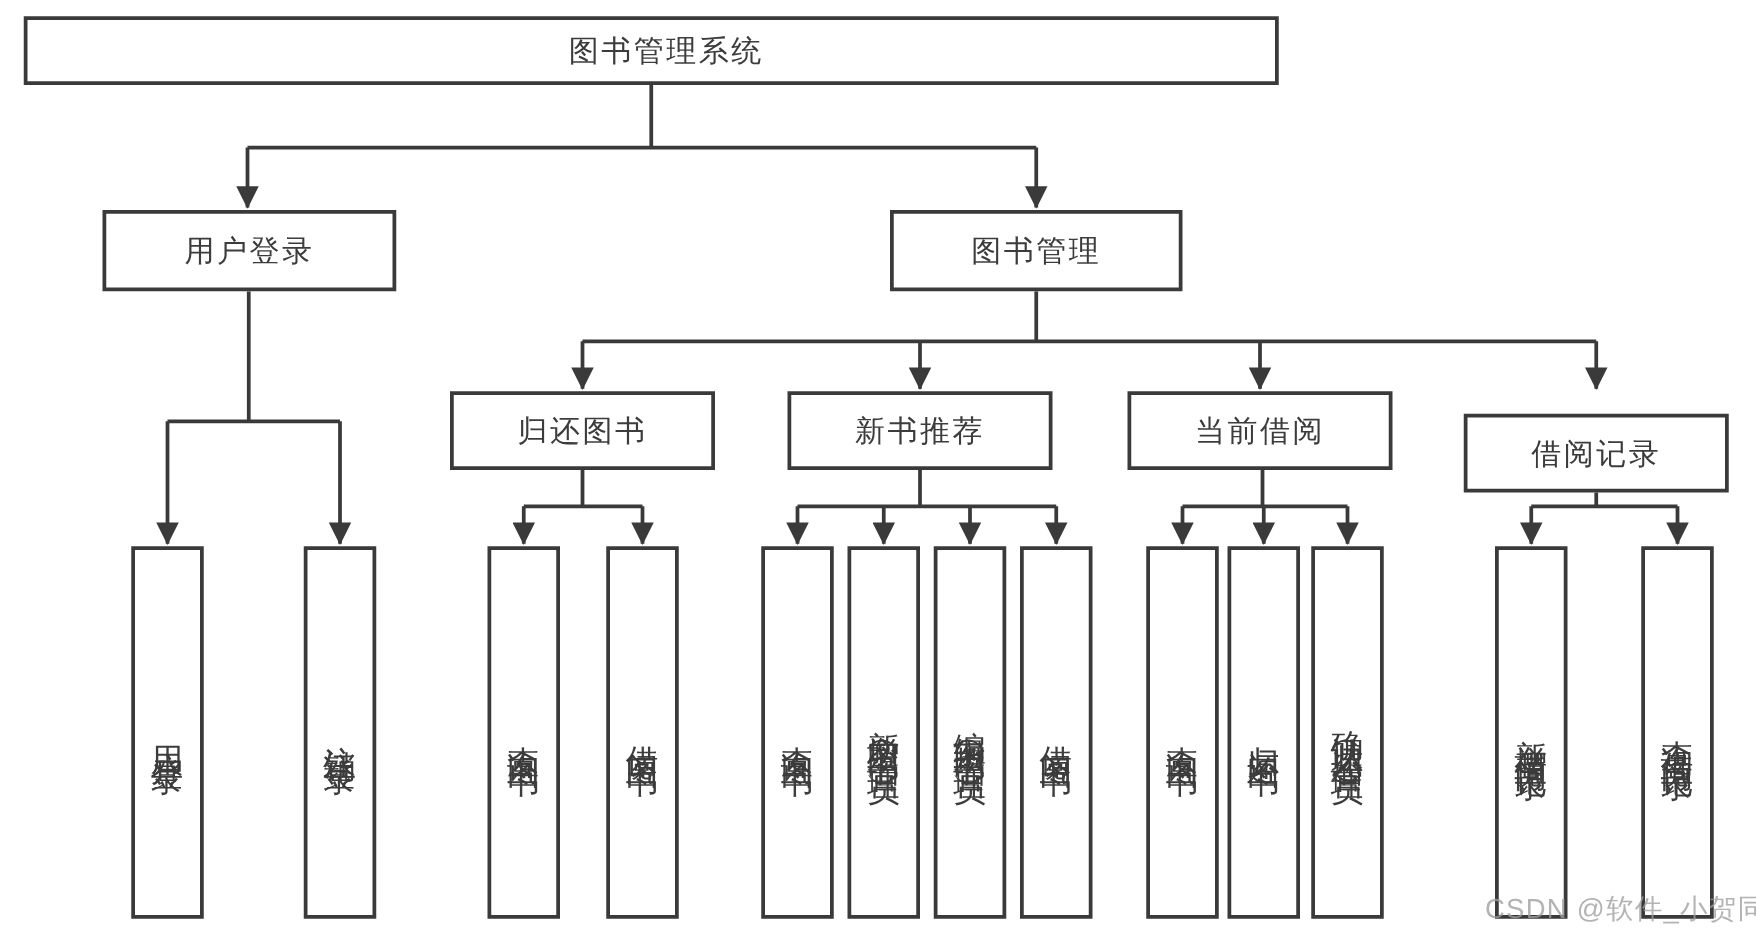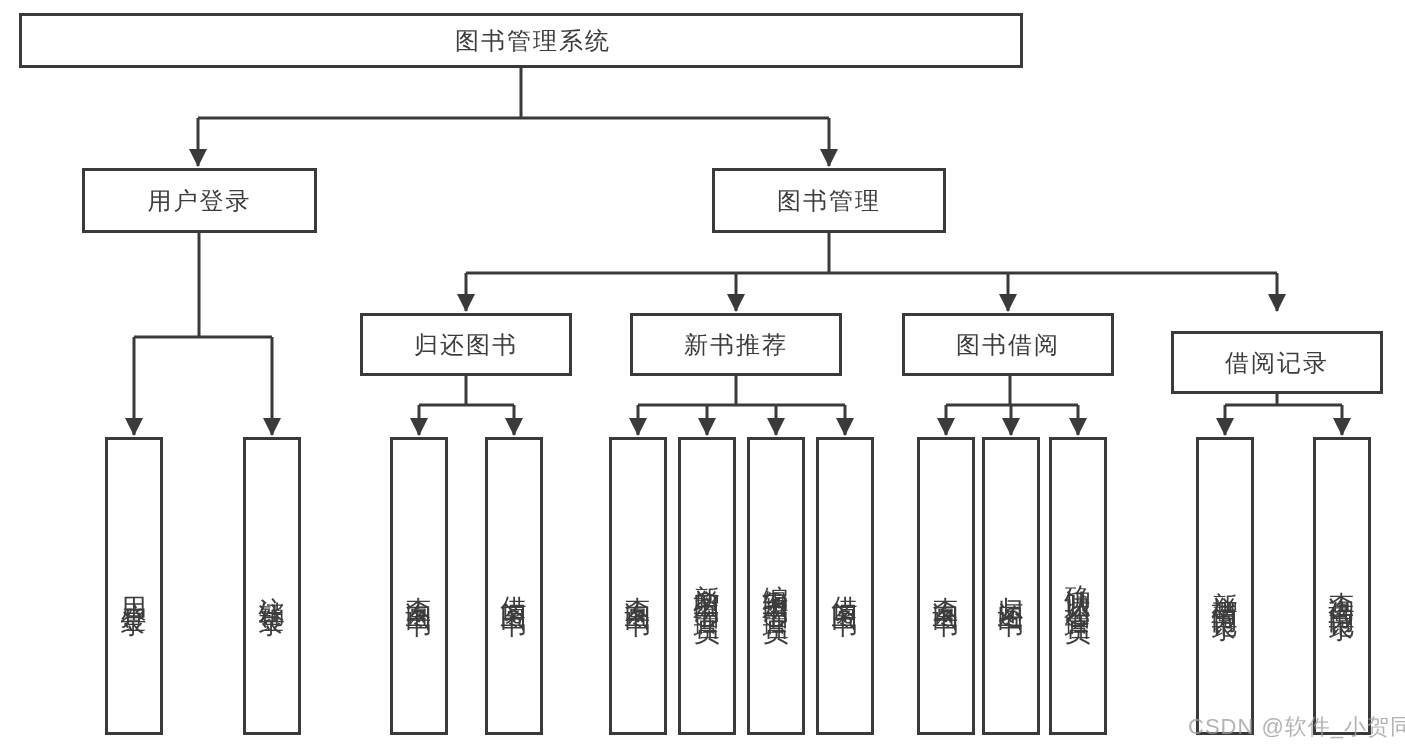--- a/index.html
+++ b/index.html
@@ -101,21 +101,21 @@
     </g>
   </svg>
 
   <div class="node h-node root-node">图书管理系统</div>
 
   <div class="node h-node l1-user-login">用户登录</div>
   <div class="node h-node l1-book-mgmt">图书管理</div>
 
   <div class="node h-node l2 l2-a">归还图书</div>
   <div class="node h-node l2 l2-b">新书推荐</div>
-  <div class="node h-node l2 l2-c">图书借阅</div>
+  <div class="node h-node l2 l2-c">当前借阅</div>
   <div class="node h-node l2 l2-d">借阅记录</div>
 
   <div class="node v-node v1">用户登录</div>
   <div class="node v-node v2">注销登录</div>
 
   <div class="node v-node v3">查询图书</div>
   <div class="node v-node v4">借阅图书</div>
 
   <div class="node v-node v5">查询图书</div>
   <div class="node v-node v6">新增图书（管理员）</div>

